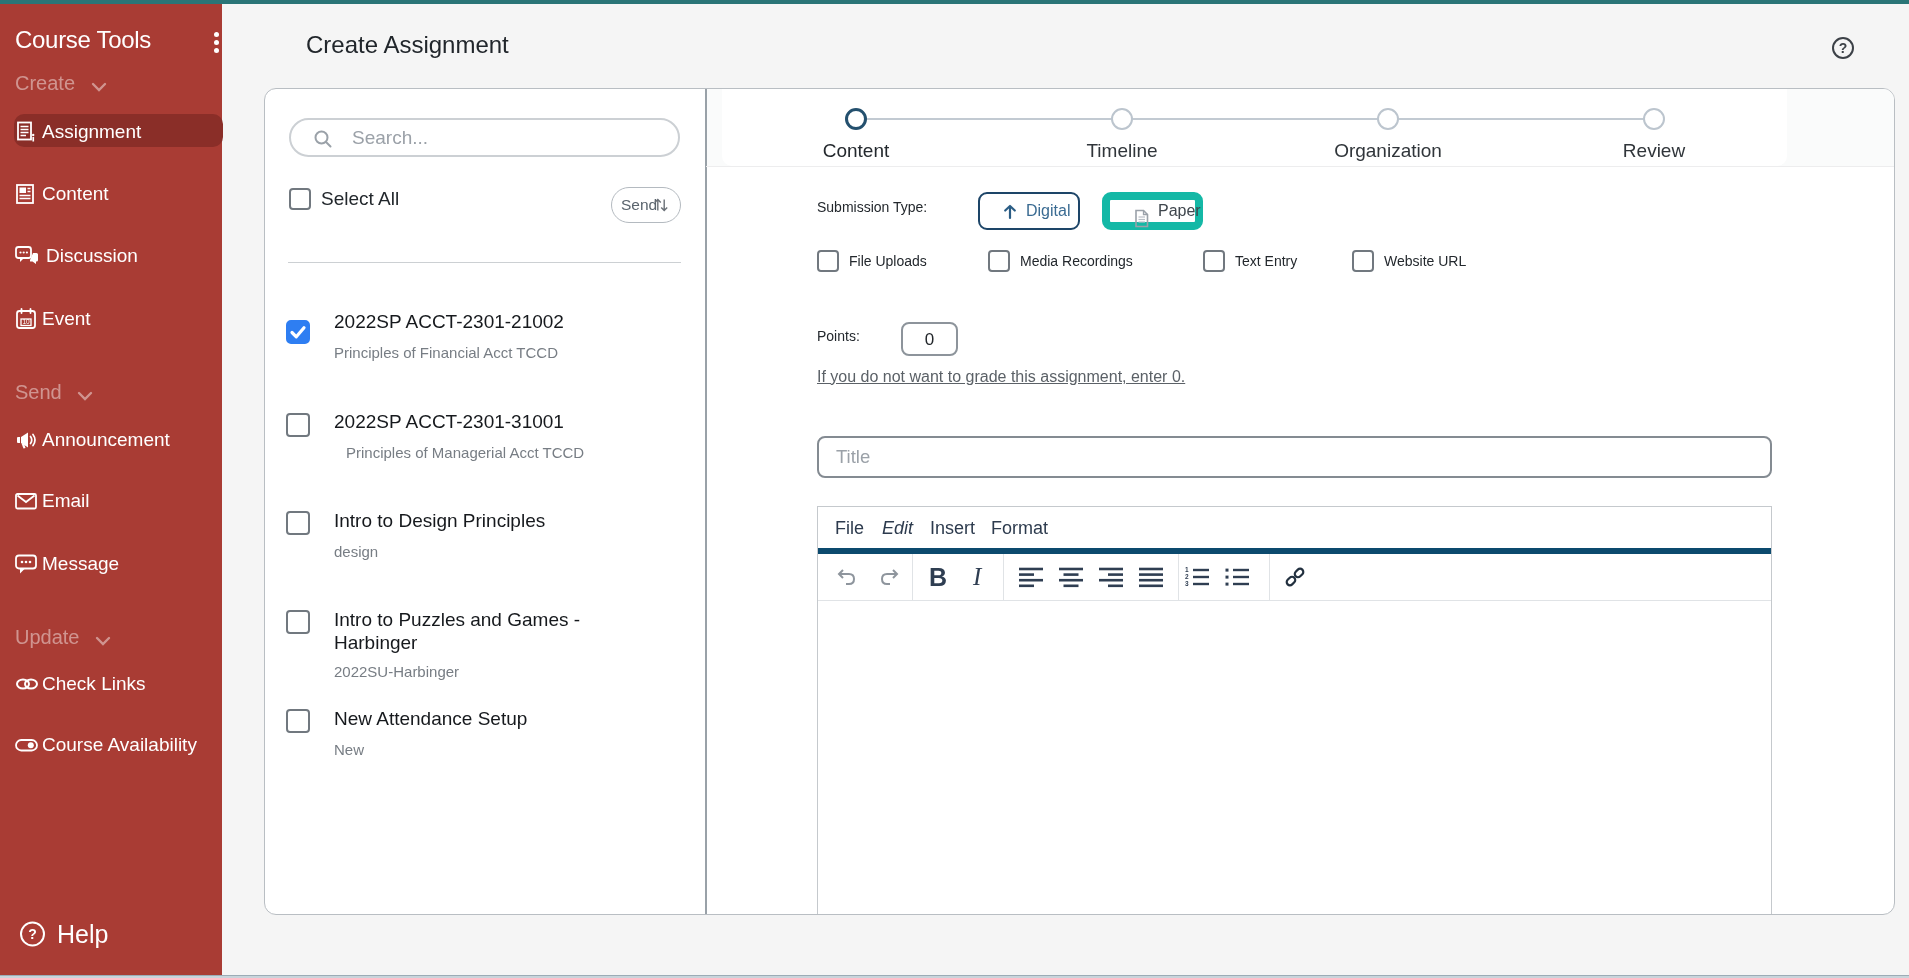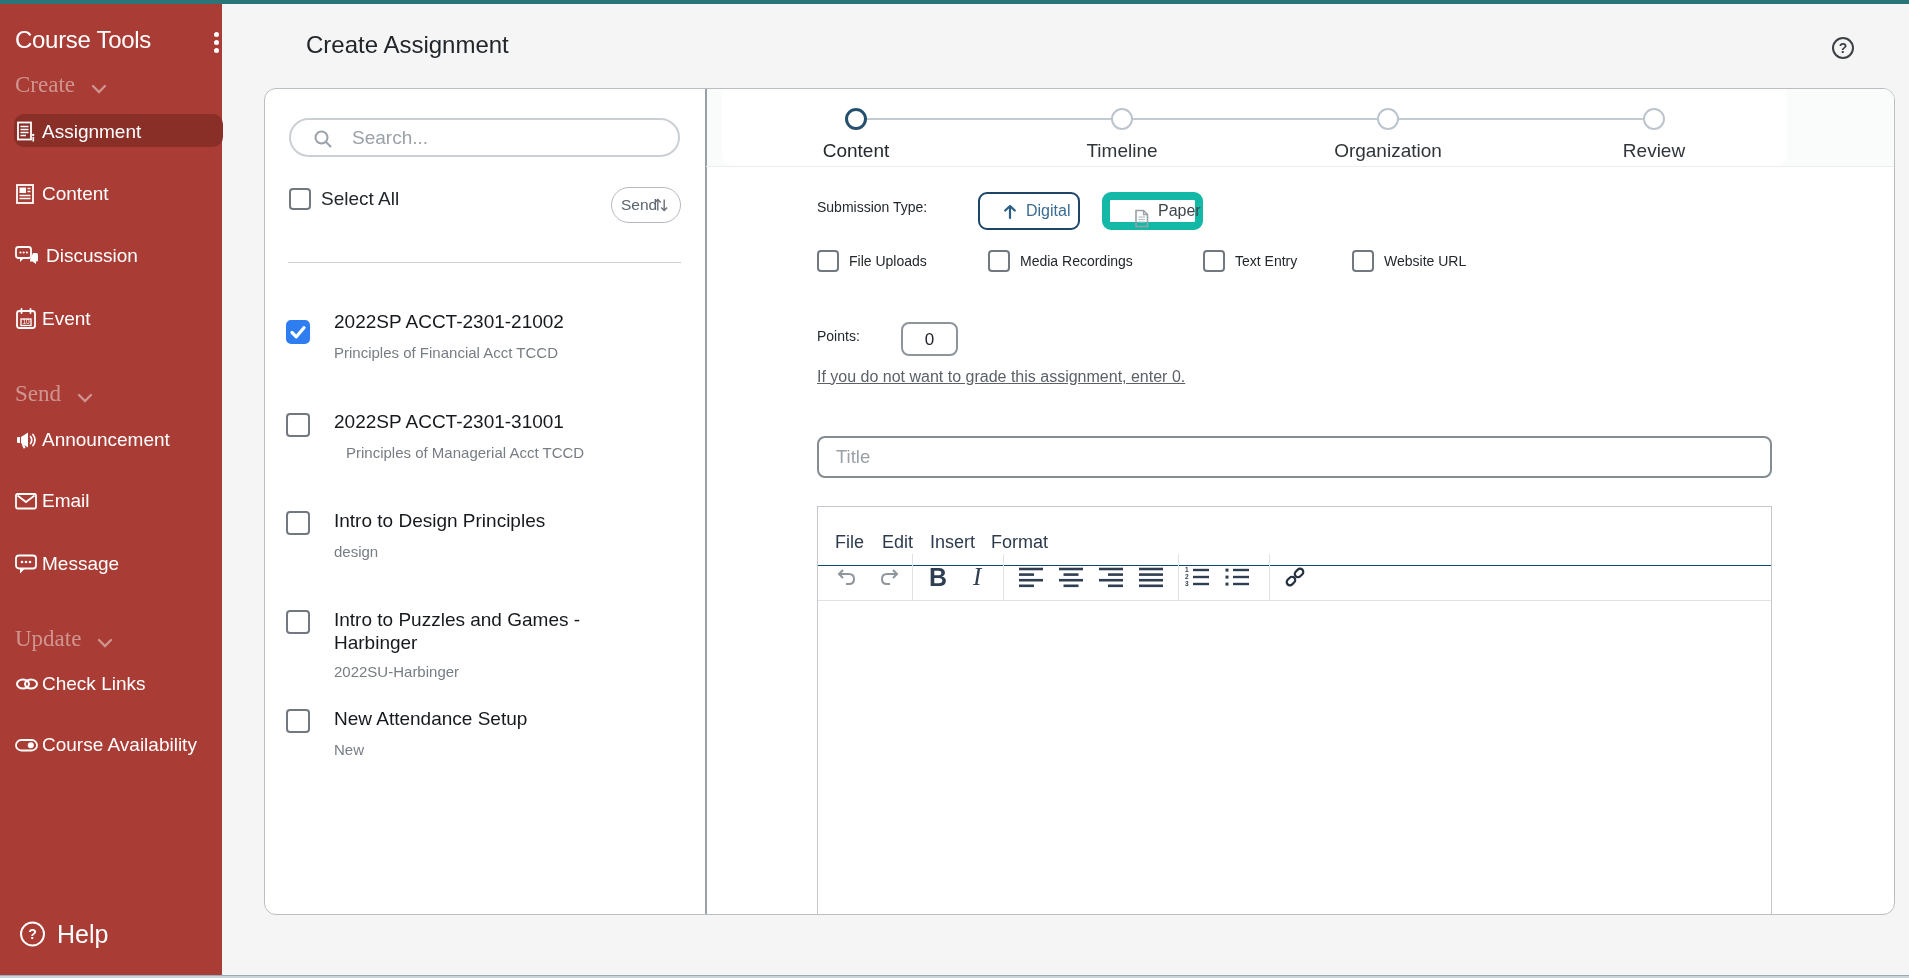--- a/index.html
+++ b/index.html
@@ -8,21 +8,21 @@
   .abs { position:absolute; }
   
   #topbar { left:0; top:0; width:1909px; height:4px; background:#2a7577; z-index:30; }
   
   #botstrip { left:0; top:975px; width:1909px; height:3px; background:#c9d4db; border-top:1px solid #9cacb6; z-index:30; }
   
   #sidebar { left:0; top:4px; width:222px; height:971px; background:#a93c34; color:#fff; z-index:10; }
   #sidebar .title { position:absolute; left:15px; top:22px; font-size:24px; color:#fff; letter-spacing:-0.3px; }
   .kebab { position:absolute; left:214px; top:25px; }
   .kebab i { display:block; width:5px; height:5px; border-radius:50%; background:#fff; margin:3px 0; }
-  .seclabel { position:absolute; left:15px; font-size:23px; color:rgba(255,255,255,0.45);font-family:Liberation Serif, serif; }
+  .seclabel { position:absolute; left:15px; font-size:20px; color:rgba(255,255,255,0.45); }
   .seclabel svg { vertical-align:-2px; margin-left:10px; }
   .navitem { position:absolute; left:0; width:243px; height:28px; color:#fff; font-size:19px; }
   .navitem svg { position:absolute; left:14px; top:50%; transform:translateY(-50%); }
   .navitem span { position:absolute; left:42px; top:50%; transform:translateY(-50%); white-space:nowrap; }
   #hl { left:14px; top:110px; width:209px; height:33px; background:#8a2e28; border-radius:10px; }
   #helpitem { left:0; top:908px; width:243px; height:44px; color:#fff; }
   #helpitem span { position:absolute; left:57px; top:50%; transform:translateY(-50%); font-size:25px; }
   #helpitem svg { position:absolute; left:19px; top:50%; transform:translateY(-50%); }
   
   #pagehead { left:306px; top:31px; font-size:24px; color:#21262b; }
@@ -51,21 +51,21 @@
   #headline { left:706px; top:166px; width:1188px; height:1px; background:#ededee; }
   .flabel { font-size:14px; color:#23282d; }
   .fsub { font-size:16px; color:#5b6167;text-decoration:underline; }
   #btn-digital { left:978px; top:192px; width:102px; height:38px; border:2.5px solid #1d4568; border-radius:9px; background:#fff; }
   #btn-paper { left:1102px; top:192px; width:101px; height:38px; border:8px solid #14b8a6; border-radius:9px; background:#fff; }
   #points-input { left:901px; top:322px; width:57px; height:34px; border:2px solid #8d949b; border-radius:8px; background:#fff; text-align:center; line-height:31px; font-size:17px; color:#22262a; }
   #title-input { left:817px; top:436px; width:955px; height:42px; border:2px solid #848b92; border-radius:8px; background:#fff; }
   #title-input .ph { position:absolute; left:17px; top:50%; transform:translateY(-50%); font-size:18.5px; color:#9ba1a8; }
   
   #editor { left:817px; top:506px; width:955px; height:408px; border:1px solid #c5c9cd; border-bottom:none; background:#fff; }
-  #menubar { position:absolute; left:0; top:12px; width:953px; height:47px; border-bottom:1px solid #0c4a6e; }
+  #menubar { position:absolute; left:0; top:0; width:953px; height:47px; border-bottom:6px solid #0c4a6e; }
   #menubar span { position:absolute; top:50%; transform:translateY(-50%); font-size:18px; color:#2d3b4e; }
   #toolbar { position:absolute; left:0; top:47px; width:953px; height:47px; border-bottom:1px solid #e0e3e6; }
   .tdiv { position:absolute; top:0; width:1px; height:46px; background:#e0e3e6; }
   .ticon { position:absolute; top:50%; transform:translateY(-50%); }
   .bold-b { font-size:25px; font-weight:bold; color:#2f3e52; }
   .ital-i { font-size:25px; font-style:italic; font-family:"Liberation Serif", serif; color:#2f3e52; }
 </style>
 </head>
 <body>
 <div id="topbar" class="abs"></div>
@@ -280,21 +280,21 @@
 <div id="points-input" class="abs">0</div>
 <div class="fsub abs" style="left:817px; top:368px;">If you do not want to grade this assignment, enter 0.</div>
 
 <div id="title-input" class="abs">
     <span class="ph">Title</span>
   </div>
 
 <div id="editor" class="abs">
   <div id="menubar">
     <span style="left:17px;">File</span>
-    <span style="left:64px;">Edit</span>
+    <span style="left:64px;font-style:italic;">Edit</span>
     <span style="left:112px;">Insert</span>
     <span style="left:173px;">Format</span>
   </div>
   <div id="toolbar">
     <div class="tdiv" style="left:94px;"></div>
     <div class="tdiv" style="left:185px;"></div>
     <div class="tdiv" style="left:360px;"></div>
     <div class="tdiv" style="left:451px;"></div>
     <svg class="ticon" style="left:18px;" width="22" height="20" viewBox="0 0 22 20">
         <path d="M7 3 L3 7 L7 11" fill="none" stroke="#8e959d" stroke-width="2"></path>

